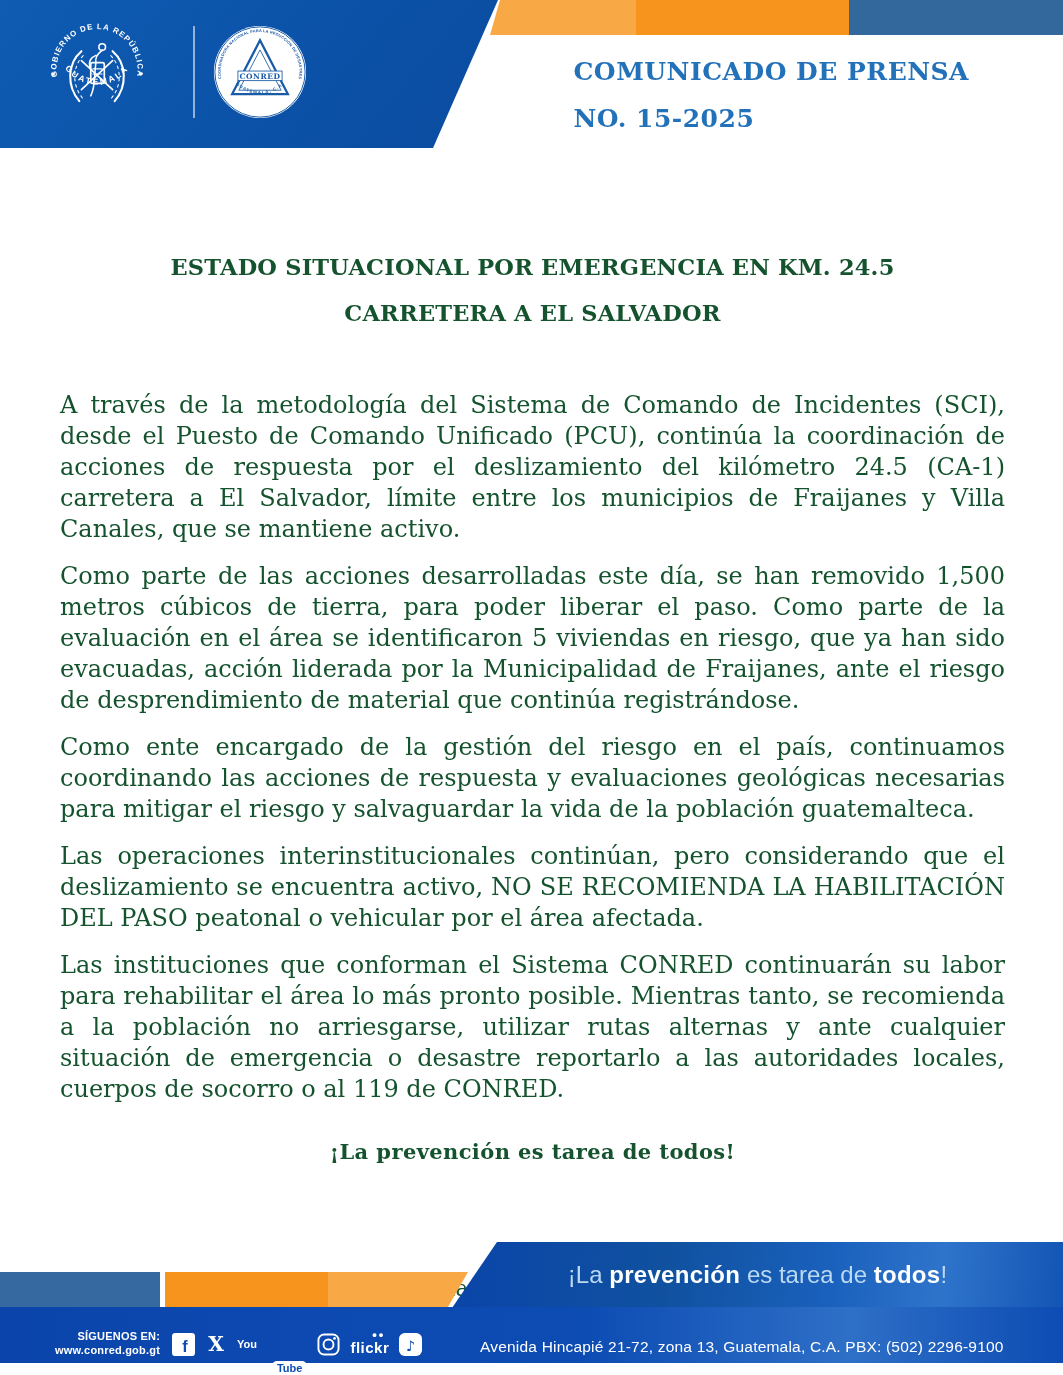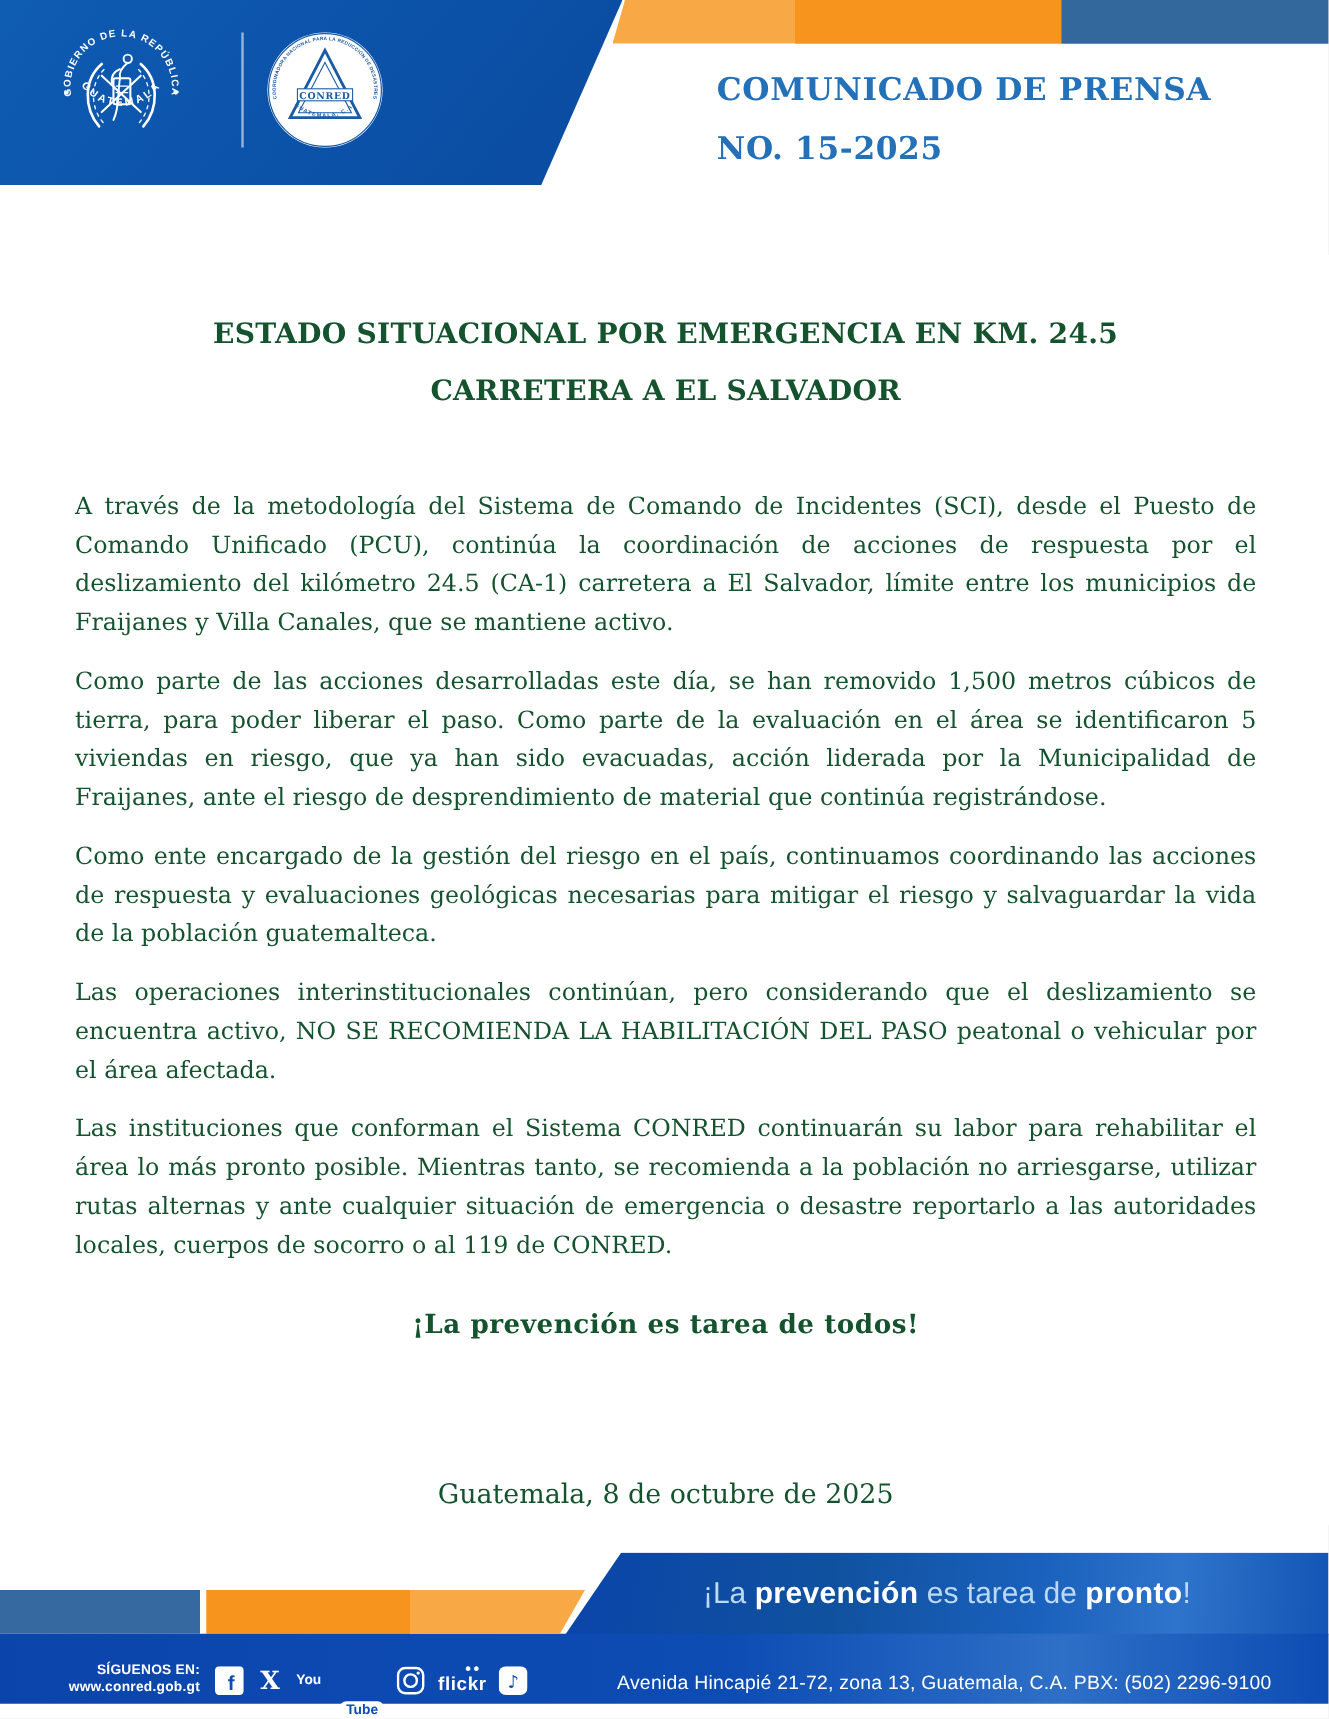--- a/index.html
+++ b/index.html
@@ -18,21 +18,21 @@
   .band-dorange{left:636px;width:213px;background:#f7941e;}
   .band-steel{left:849px;width:214px;background:#33689d;}
   .header-title{position:absolute;top:48px;right:94px;text-align:left;color:#2271b9;
     font-weight:bold;font-size:25px;line-height:47px;letter-spacing:.5px;}
 
   
   .doc{position:absolute;left:60px;right:58px;top:252px;color:#14532d;}
   .doc-title{text-align:center;font-weight:bold;font-size:22.5px;line-height:30px;margin:0;letter-spacing:.2px;}
   .doc-title2{margin-top:16px;}
   .paras{margin-top:62px;}
-  .para{margin:0 0 16px 0;font-size:19px;line-height:31px;text-align:justify;text-justify:inter-word;}
+  .para{margin:0 0 16px 0;font-size:24px;line-height:31px;text-align:justify;text-justify:inter-word;}
   .slogan-bold{margin:34px 0 0 0;text-align:center;font-weight:bold;font-size:21px;letter-spacing:.4px;}
   .dateline{margin:112px 0 0 0;text-align:center;font-size:21.5px;}
 
   
   .f-slogan-poly{position:absolute;left:452px;right:0;top:1242px;height:66px;
     background:linear-gradient(95deg,#0a45a9 0%,#10519f 35%,#1a61bd 62%,#2f74cb 80%,#1255b4 100%);
     clip-path:polygon(45px 0,100% 0,100% 100%,0 100%);
     display:flex;align-items:center;justify-content:center;
     font-family:"Liberation Sans",sans-serif;font-size:24px;color:#ffffff;}
   .f-slogan-poly .sl{font-weight:300;color:#bcd9f2;}
@@ -41,21 +41,21 @@
   .stripe-steel{left:0;width:160px;background:#35699f;}
   .stripe-orange{left:165px;width:163px;background:#f7941e;}
   .stripe-lorange{left:328px;width:140px;background:#f8a845;clip-path:polygon(0 0,100% 0,calc(100% - 20px) 100%,0 100%);}
   .footer-bar{position:absolute;left:0;right:0;top:1307px;height:56px;
     background:linear-gradient(90deg,#0b45ac 0%,#0d4cb3 55%,#2e6fc7 80%,#0d4cb3 100%);
     font-family:"Liberation Sans",sans-serif;color:#ffffff;}
   .follow{position:absolute;left:28px;top:23px;width:132px;text-align:right;
     font-size:11px;font-weight:bold;line-height:13.5px;letter-spacing:.2px;}
   .social{position:absolute;left:172px;top:24px;display:flex;gap:10px;align-items:center;height:26px;}
   .social svg{display:block;}
-  .address{position:absolute;left:480px;right:32px;top:31px;text-align:center;font-size:15.5px;font-weight:500;letter-spacing:.2px;}
+  .address{position:absolute;left:480px;right:32px;top:31px;font-size:15.5px;font-weight:500;letter-spacing:.2px;}
 
   .ico-flickr{position:relative;font-weight:bold;font-size:15px;letter-spacing:.5px;padding-top:7px;}
   .ico-flickr .dots{position:absolute;top:0;right:4px;letter-spacing:2px;font-size:13px;line-height:6px;}
   .yt-wrap{display:flex;align-items:center;gap:15px;font-weight:bold;}
   .yt-you{font-size:11px;}
   .yt-tube{background:#ffffff;color:#0d4cb3;border-radius:5px;font-size:11px;padding:1px 5px 2px 5px;margin-top:48px;}
 </style>
 </head>
 <body>
 
@@ -136,21 +136,21 @@
         <p class="para">Las operaciones interinstitucionales continúan, pero considerando que el deslizamiento se encuentra activo, NO SE RECOMIENDA LA HABILITACIÓN DEL PASO peatonal o vehicular por el área afectada.</p>
         <p class="para">Las instituciones que conforman el Sistema CONRED continuarán su labor para rehabilitar el área lo más pronto posible. Mientras tanto, se recomienda a la población no arriesgarse, utilizar rutas alternas y ante cualquier situación de emergencia o desastre reportarlo a las autoridades locales, cuerpos de socorro o al 119 de CONRED.</p>
       </div>
 
     <p class="slogan-bold">¡La prevención es tarea de todos!</p>
     <p class="dateline">Guatemala, 8 de octubre de 2025</p>
   </main>
 
   <footer>
     <div class="f-slogan-poly">
-      <div><span class="sl">¡La </span><span class="sb">prevención</span><span class="sl"> es tarea de </span><span class="sb">pronto</span><span class="sl">!</span></div>
+      <div><span class="sl">¡La </span><span class="sb">prevención</span><span class="sl"> es tarea de </span><span class="sb">todos</span><span class="sl">!</span></div>
     </div>
 
     <div class="stripe stripe-steel"></div>
     <div class="stripe stripe-orange"></div>
     <div class="stripe stripe-lorange"></div>
 
     <div class="footer-bar">
       <div class="follow">
         <div>SÍGUENOS EN:</div>
         <div>www.conred.gob.gt</div>

